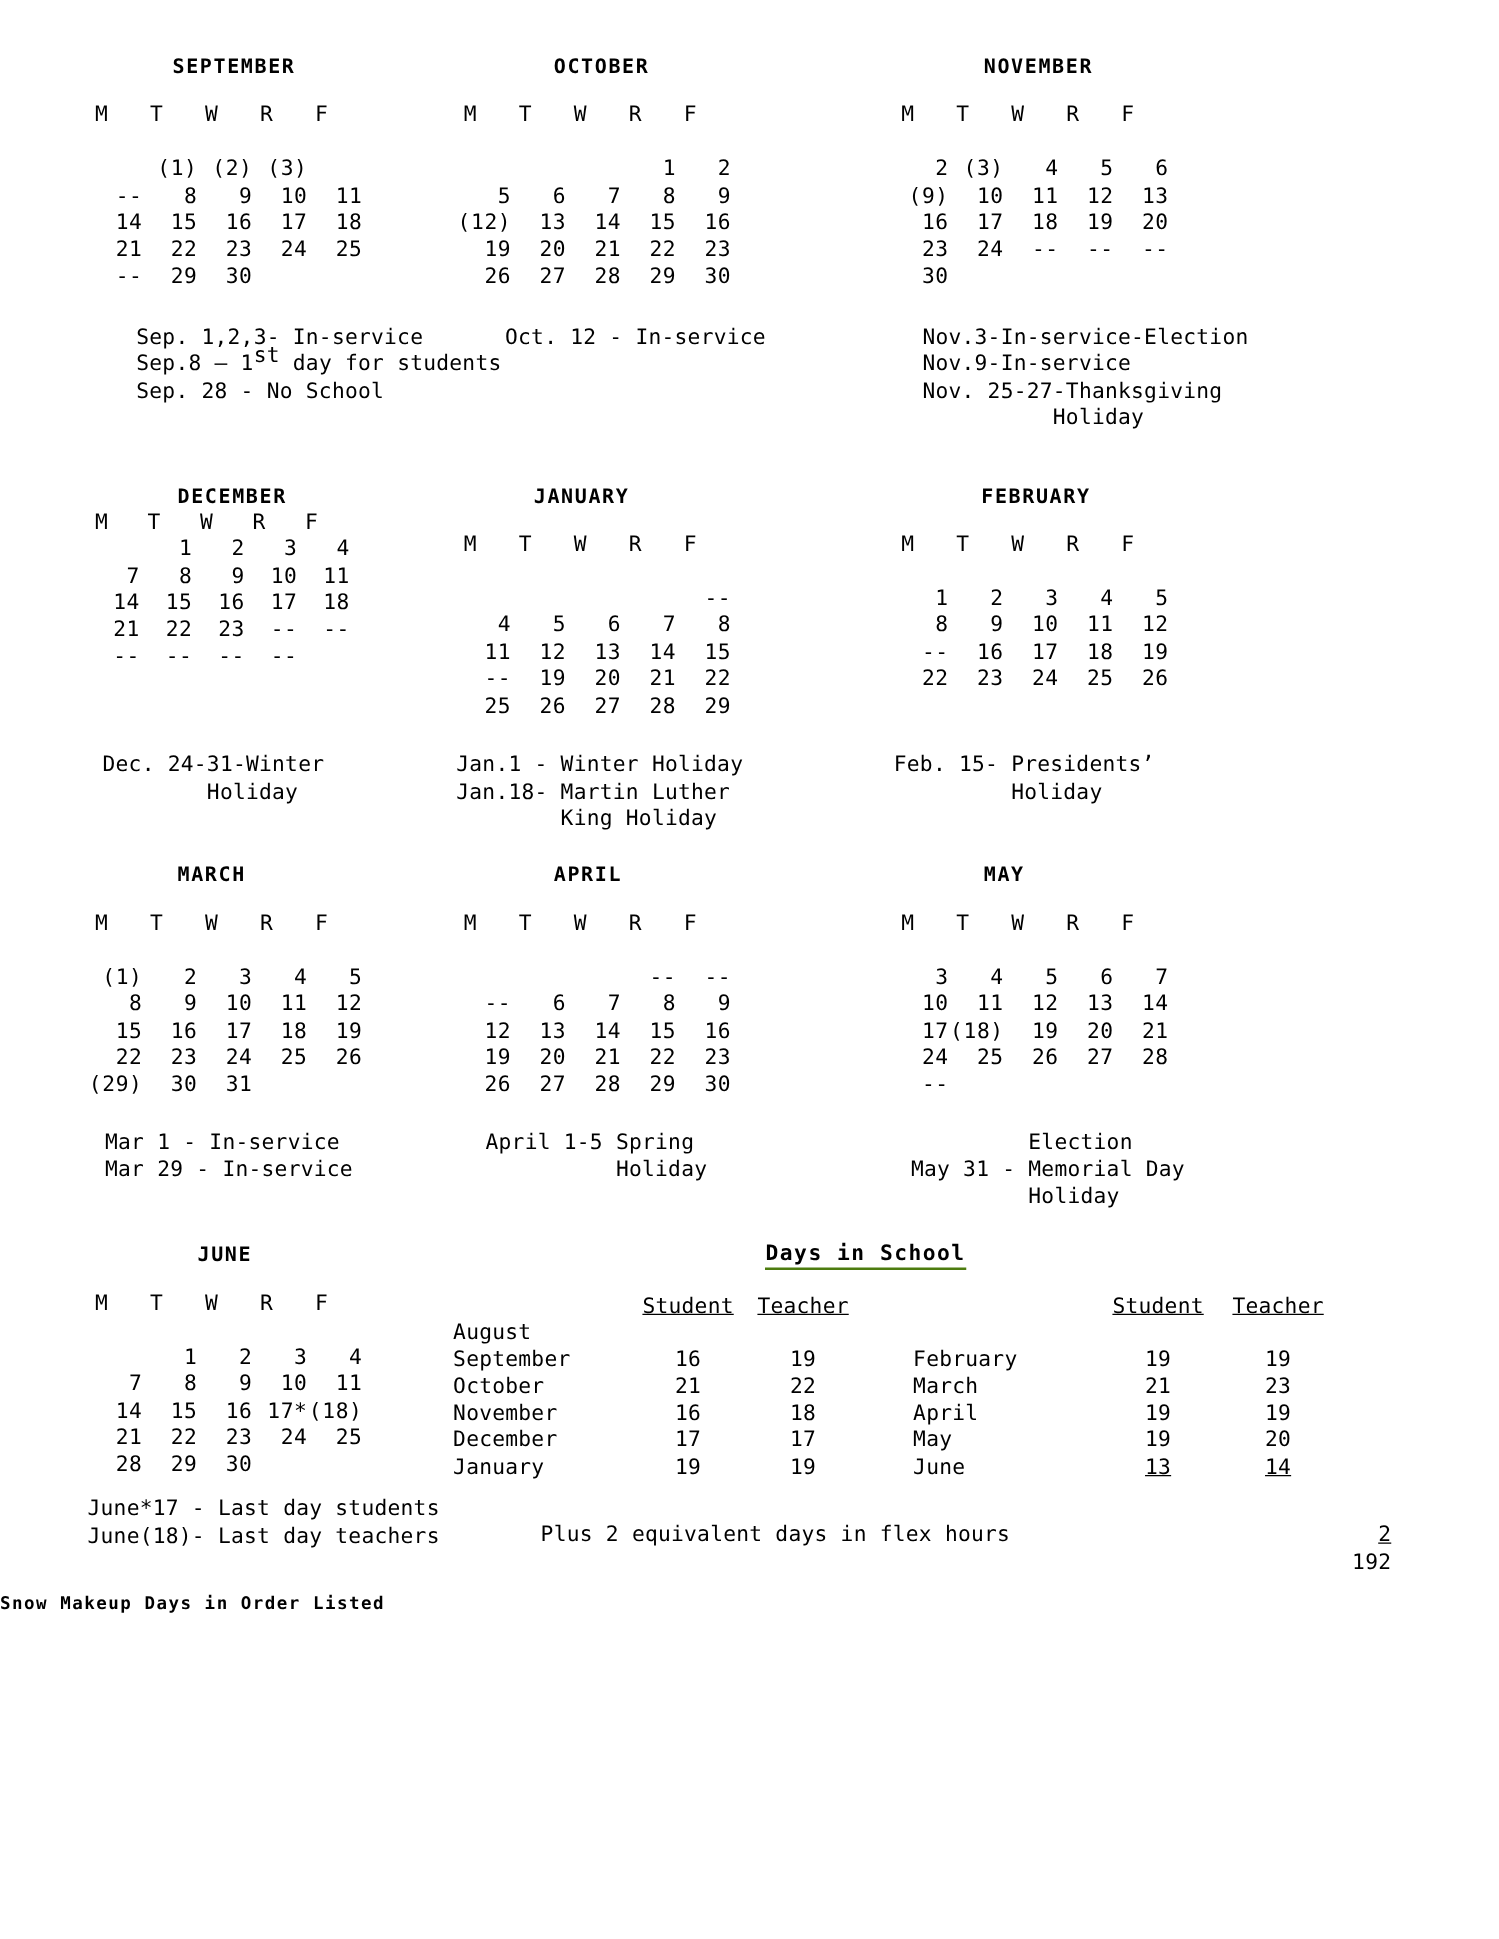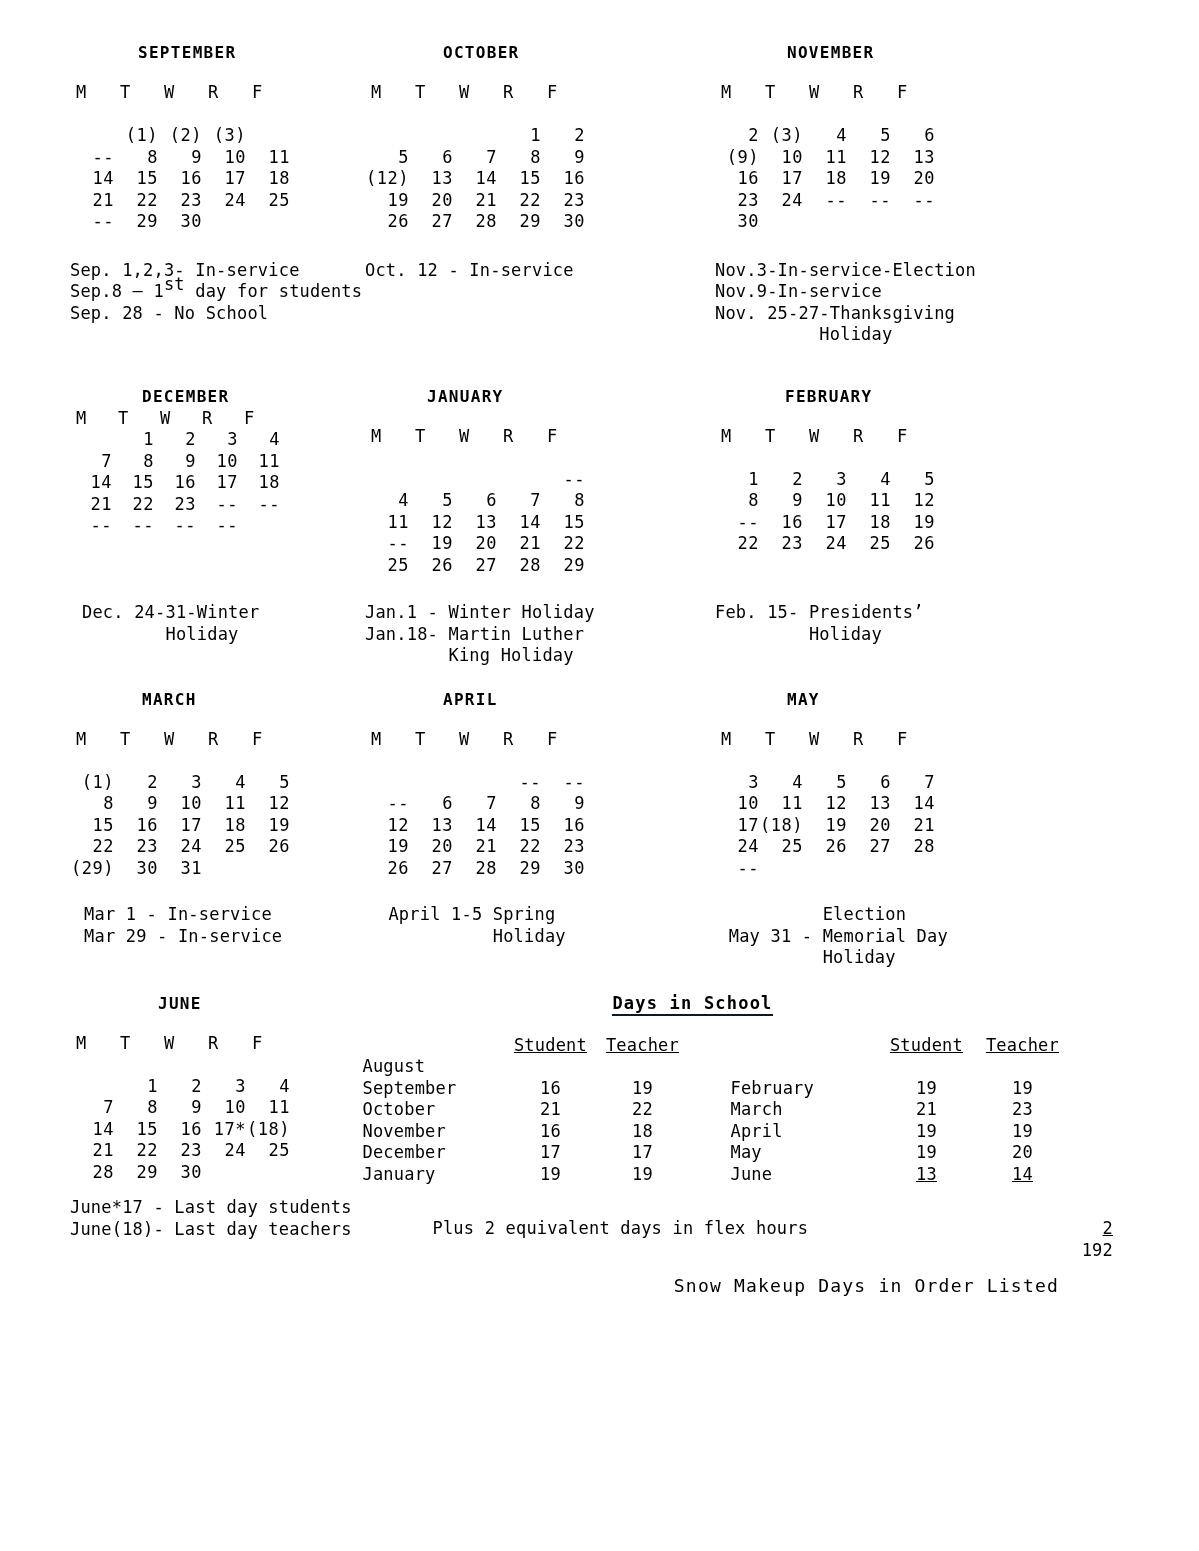--- a/index.html
+++ b/index.html
@@ -114,21 +114,21 @@
 
   
   .days-title {
     font-size: 17px;
     font-weight: bold;
     letter-spacing: 1.2px;
     text-align: center;
     margin-bottom: 22px;
   }
   .days-title span {
-    border-bottom: 2px solid #0f172a;
+    border-bottom: 2px solid #4d7c0f;
     padding-bottom: 1px;
   }
   .days-table {
     font-size: 17px;
     line-height: 21.5px;
     letter-spacing: 0.2px;
     border-collapse: collapse;
   }
   .days-table td {
     padding: 0;
@@ -150,24 +150,24 @@
     letter-spacing: 0.2px;
     white-space: pre;
   }
   .flex-line {
     font-size: 17px;
     line-height: 21.5px;
     letter-spacing: 0.2px;
     white-space: pre;
   }
   .snow-line {
-    font-size: 18px;
-    font-weight: normal;
+    font-size: 14px;
+    font-weight: bold;
     letter-spacing: 1.2px;
-    text-align: right;
+    text-align: left;
   }
 </style>
 </head>
 <body>
 
 <div class="page">
 
 
   <div class="months-row" style="margin-top:42px;">
 
@@ -277,21 +277,21 @@
         <div class="cell">30</div>
         <div class="cell"></div>
         <div class="cell"></div>
         <div class="cell"></div>
         <div class="cell"></div>
       </div>
     </div>
   </div>
 
   <div class="months-row" style="margin-top:27px;">
-    <div class="month-col col-a" style="padding-left:70px;">
+    <div class="month-col col-a" style="padding-left:70px;margin-left:39px;">
       <div class="notes">Sep. 1,2,3- In-service</div>
       <div class="notes">Sep.8 – 1<sup>st</sup> day for students</div>
       <div class="notes">Sep. 28 - No School</div>
     </div>
     <div class="month-col col-b" style="padding-left:10px;">
       <div class="notes">Oct. 12 - In-service</div>
     </div>
     <div class="month-col col-c" style="padding-left:10px;">
       <div class="notes">Nov.3-In-service-Election</div>
       <div class="notes">Nov.9-In-service</div>

